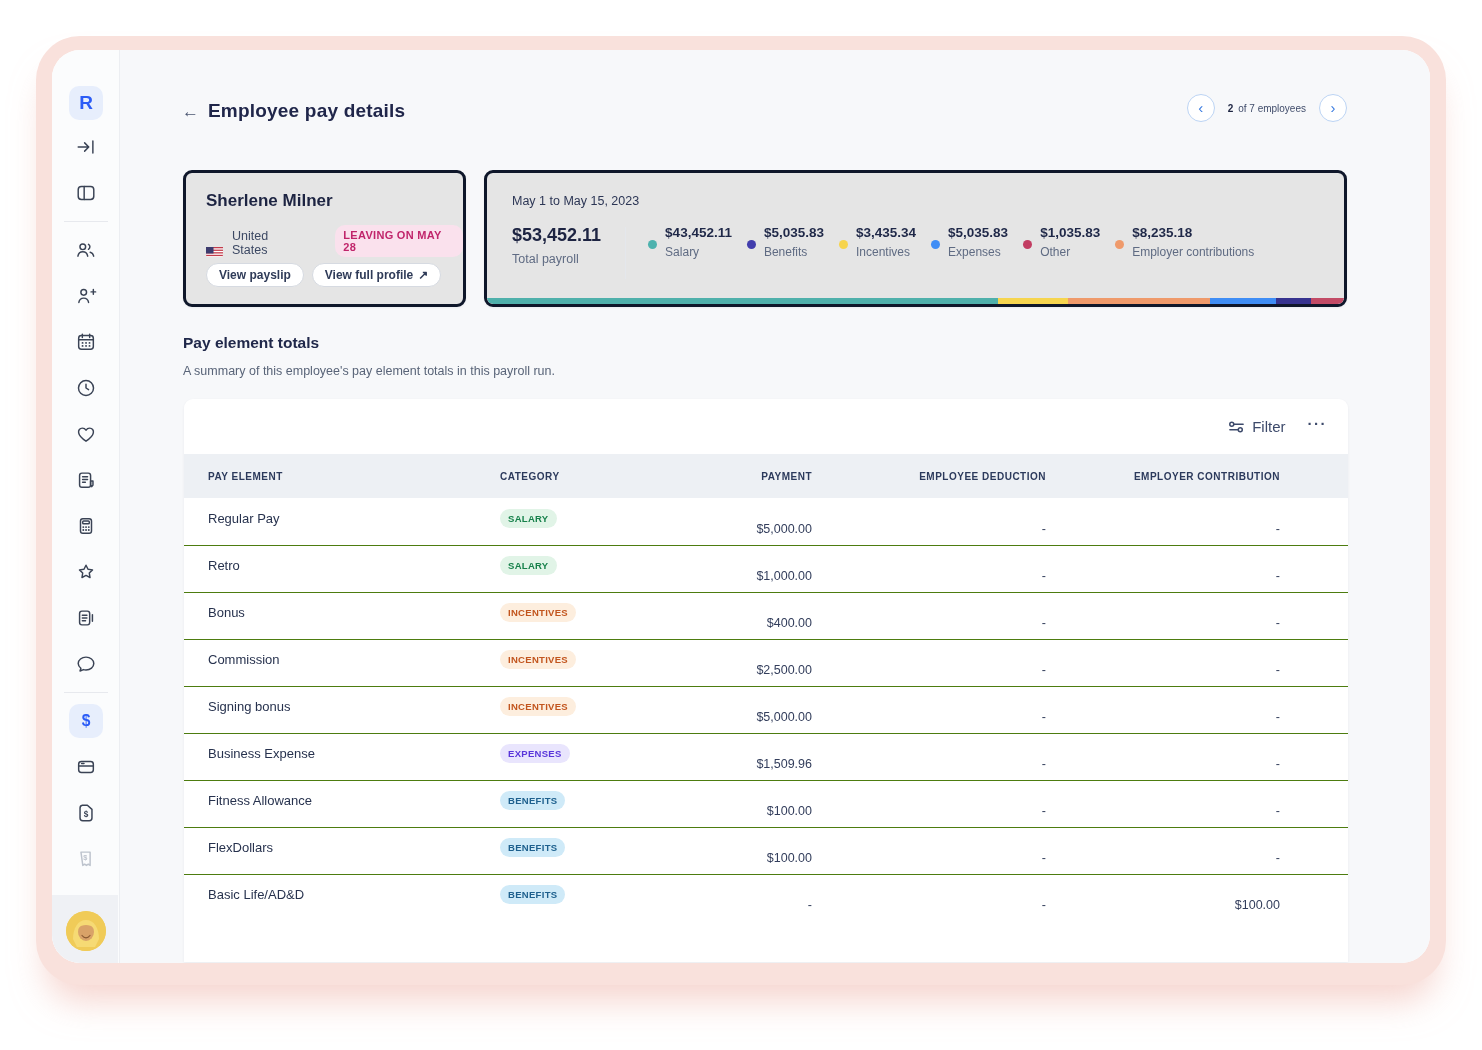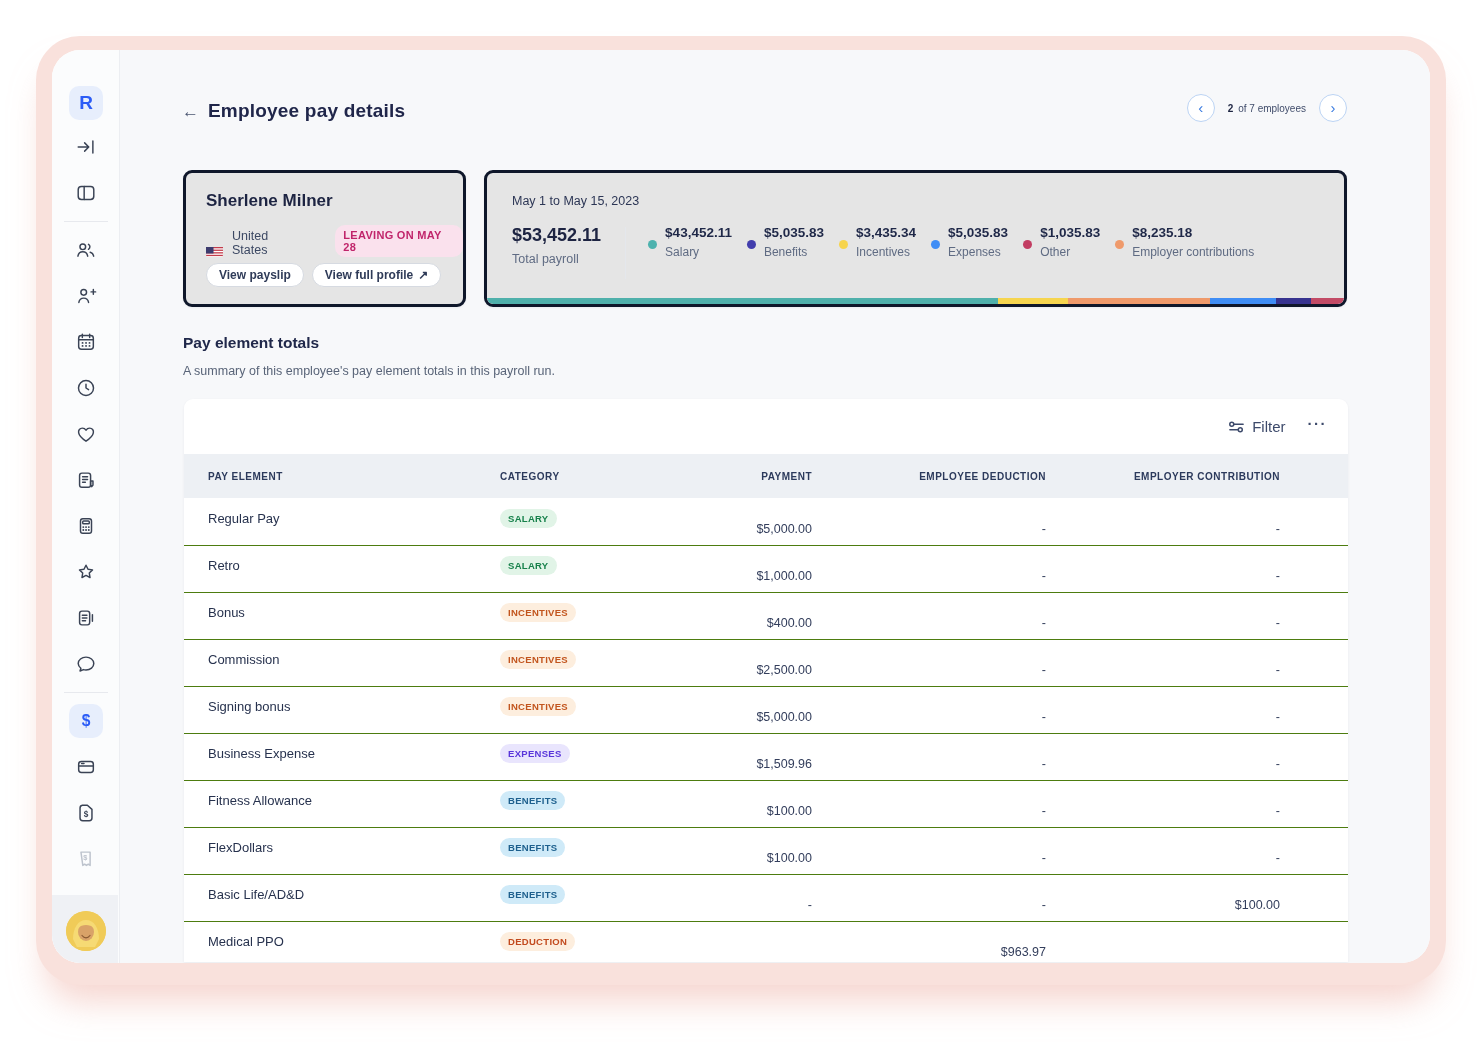--- a/index.html
+++ b/index.html
@@ -446,27 +446,19 @@
 
   <div class="tgrid trow">
     <div class="c1"><span class="rname">Basic Life/AD&amp;D</span></div>
     <div><span class="badge" style="background: rgb(207, 234, 248); color: rgb(30, 96, 142);">BENEFITS</span></div>
     <div class="num"><span class="amt">-</span></div>
     <div class="num"><span class="amt">-</span></div>
     <div class="num"><span class="amt">$100.00</span></div>
     <div></div>
   </div>
 
-  <div class="tgrid trow">
-    <div class="c1"><span class="rname">Medical PPO</span></div>
-    <div><span class="badge" style="background: rgb(253, 238, 222); color: rgb(194, 74, 30);">DEDUCTION</span></div>
-    <div class="num"><span class="amt"></span></div>
-    <div class="num"><span class="amt">$963.97</span></div>
-    <div class="num"><span class="amt"></span></div>
-    <div></div>
-  </div>
 </div>
         </section>
 
       </main>
     </div>
   </div>
 </div>
 
 </body></html>

